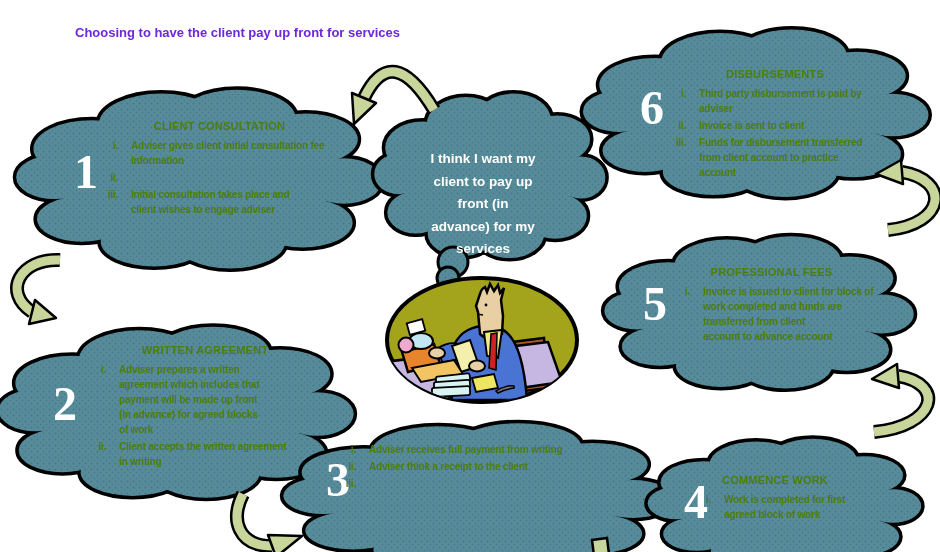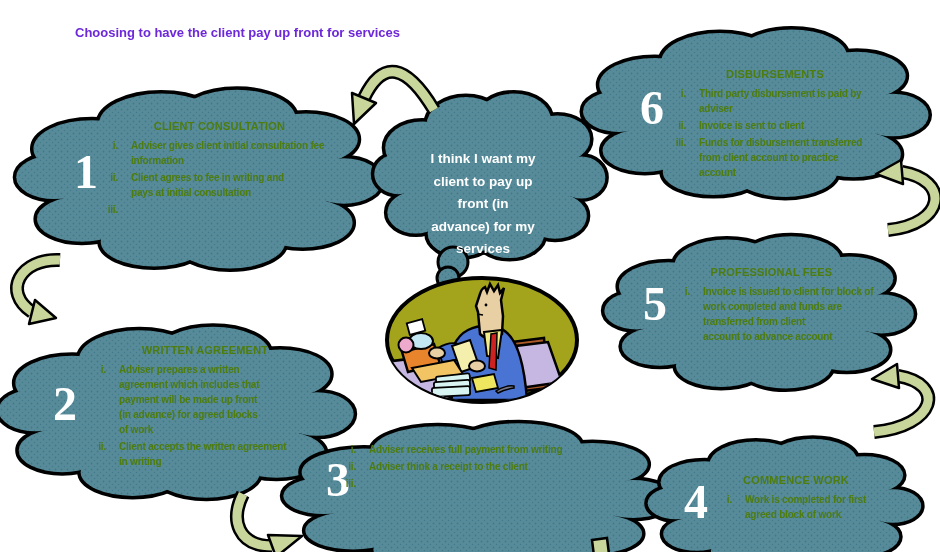--- a/index.html
+++ b/index.html
@@ -10,21 +10,21 @@
   .cloud-num{position:absolute;color:#fff;font-family:"Liberation Serif", serif;
              font-weight:bold;font-size:48px;line-height:1;}
   .cloud-block{position:absolute;color:#4d7c0f;}
   .cloud-title{font-size:11px;font-weight:bold;text-align:center;letter-spacing:.2px;margin-bottom:6px;}
   .cloud-item{display:flex;font-size:10px;font-weight:bold;line-height:15px;margin-bottom:2px;letter-spacing:-.2px;}
   .cloud-item .m{width:26px;text-align:right;flex:0 0 26px;margin-right:13px;}
   .cloud-item .t{white-space:pre-line;}
   .c1{left:92px;top:120px;width:255px;}  .n1{left:74px;top:148px;}
   .c2{left:80px;top:344px;width:250px;}  .n2{left:53px;top:380px;}
   .c3{left:330px;top:442px;width:300px;} .n3{left:326px;top:456px;}
-  .c4{left:706px;top:474px;width:180px;} .n4{left:684px;top:478px;}
+  .c4{left:685px;top:474px;width:180px;} .n4{left:684px;top:478px;}
   .c5{left:664px;top:266px;width:215px;} .n5{left:643px;top:280px;}
   .c6{left:660px;top:68px;width:230px;}  .n6{left:640px;top:84px;}
   .thought{position:absolute;left:402px;top:112px;width:162px;text-align:center;
            color:#fff;font-size:13.5px;font-weight:bold;line-height:22.5px;white-space:pre-line;margin-top:36px;}
 </style>
 </head>
 <body>
 
 <div class="stage">
   <svg id="art" width="940" height="552" viewBox="0 0 940 552">
@@ -274,25 +274,25 @@
   <div class="cloud-num n1">1</div>
   <div class="cloud-block c1">
     <div class="cloud-title">CLIENT CONSULTATION</div>
     <div class="cloud-item">
       <span class="m">i.</span>
       <span class="t">Adviser gives client initial consultation fee
 information</span>
       </div>
     <div class="cloud-item">
       <span class="m">ii.</span>
-      <span class="t">Client agrees to fee in writing and
-pays at initial consultation</span>
       </div>
     <div class="cloud-item">
       <span class="m">iii.</span>
+      <span class="t">Initial consultation takes place and
+client wishes to engage adviser</span>
       </div>
   </div>
 
   <div class="cloud-num n2">2</div>
   <div class="cloud-block c2">
     <div class="cloud-title">WRITTEN AGREEMENT</div>
     <div class="cloud-item">
       <span class="m">i.</span>
       <span class="t">Adviser prepares a written
 agreement which includes that

